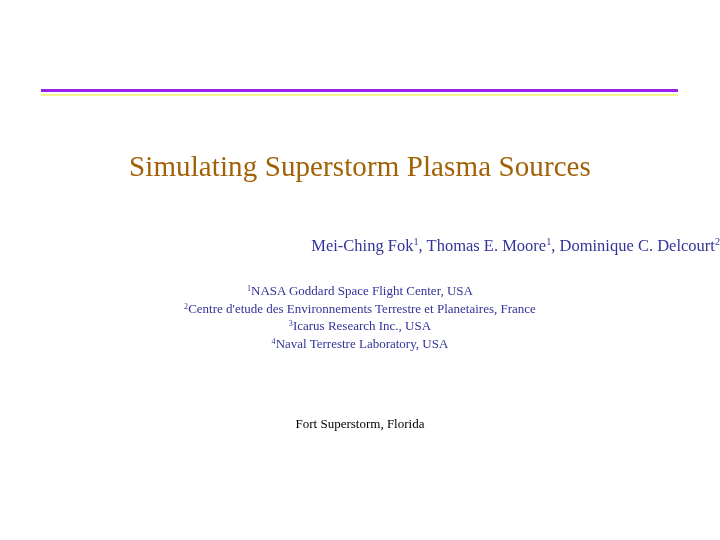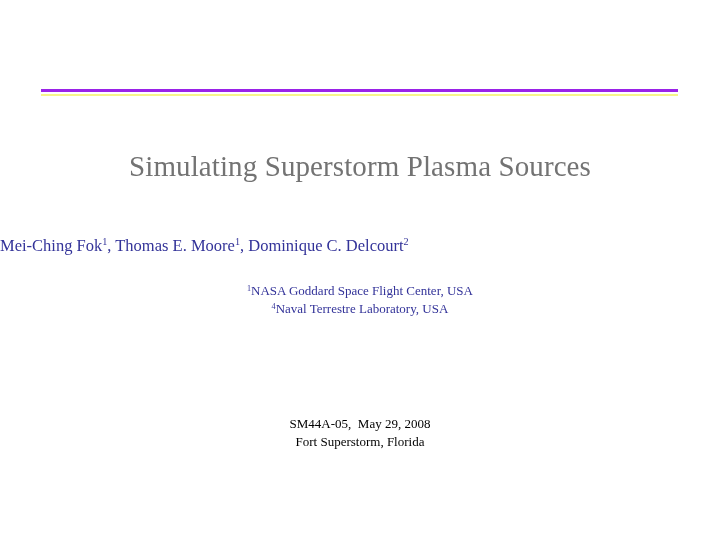--- a/index.html
+++ b/index.html
@@ -8,24 +8,24 @@
       font-family: "Liberation Serif", "DejaVu Serif", serif;
     }
     .rule-purple {
       position: absolute; left: 41px; top: 89px; width: 637px; height: 3px; background: #9a22e8;
     }
     .rule-yellow {
       position: absolute; left: 41px; top: 94px; width: 637px; height: 2px; background: #f6f48a;
     }
     .title {
       position: absolute; left: 0; top: 150px; width: 720px; text-align: center;
-      font-size: 29px; color: #737373; letter-spacing: 0.1px;
+      font-size: 29px; color: #a16207; letter-spacing: 0.1px;
     }
     .authors {
-      position: absolute; left: 0; top: 236px; width: 720px; text-align: left;
+      position: absolute; left: 0; top: 236px; width: 720px; text-align: right;
       font-size: 16.5px; color: #333399; line-height: 20px;
     }
     .affils {
       position: absolute; left: 0; top: 282px; width: 720px; text-align: center;
       font-size: 13px; color: #333399; line-height: 17.5px;
     }
     sup { font-size: 0.62em; vertical-align: 0.55em; line-height: 0; }
     .event {
       position: absolute; left: 0; top: 415px; width: 720px; text-align: center;
       font-size: 13px; color: #000000; line-height: 17.5px;
@@ -43,20 +43,21 @@
   <div class="authors">
     <div>
       <span>Mei-Ching Fok</span><sup>1</sup><span>, </span>
       <span>Thomas E. Moore</span><sup>1</sup><span>, </span>
       <span>Dominique C. Delcourt</span><sup>2</sup>
     </div>
   </div>
 
   <div class="affils">
     <div><sup>1</sup><span>NASA Goddard Space Flight Center, USA</span></div>
+    <div><sup>2</sup><span>Centre d'etude des Environnements Terrestre et Planetaires, France</span></div>
+    <div><sup>3</sup><span>Icarus Research Inc., USA</span></div>
     <div><sup>4</sup><span>Naval Terrestre Laboratory, USA</span></div>
   </div>
 
   <div class="event">
-    <div style="white-space: pre;">SM44A-05,  May 29, 2008</div>
     <div>Fort Superstorm, Florida</div>
   </div>
 </div>
 
 </body></html>

